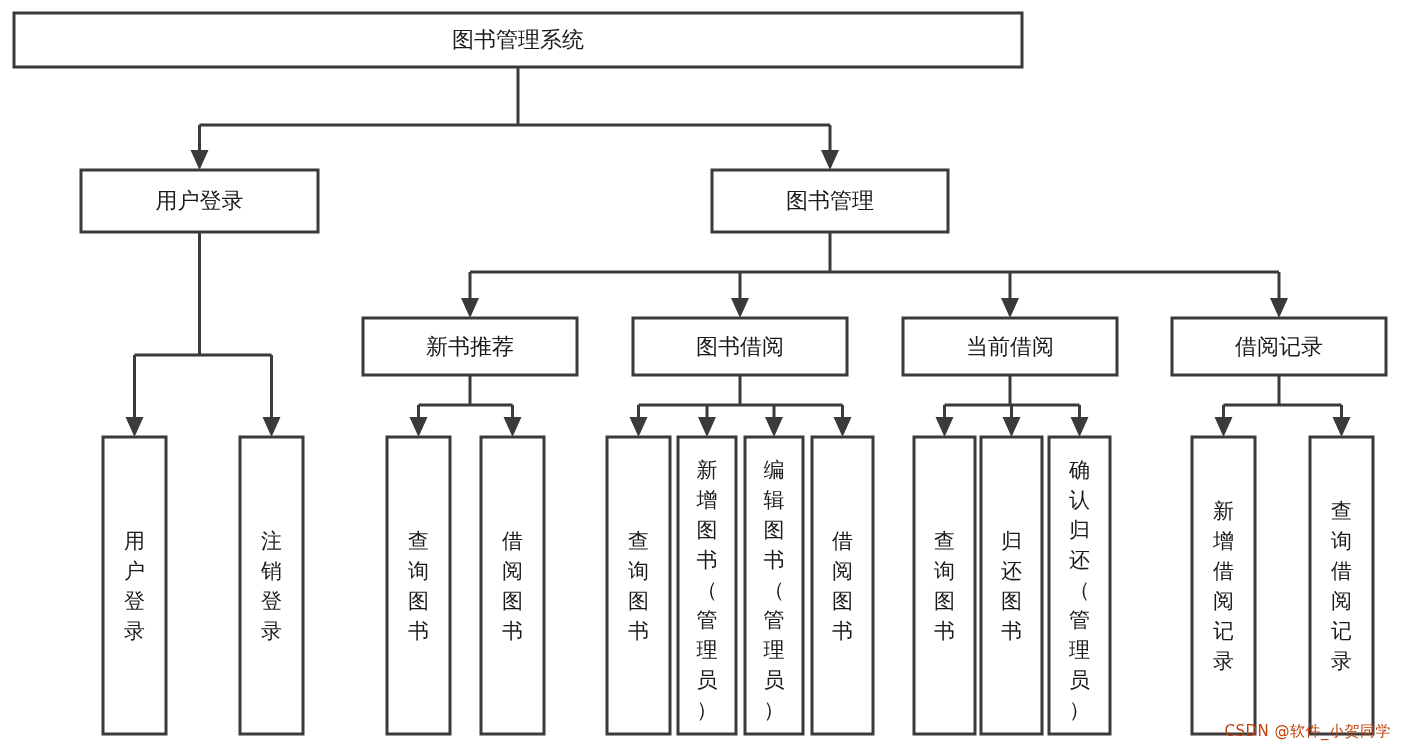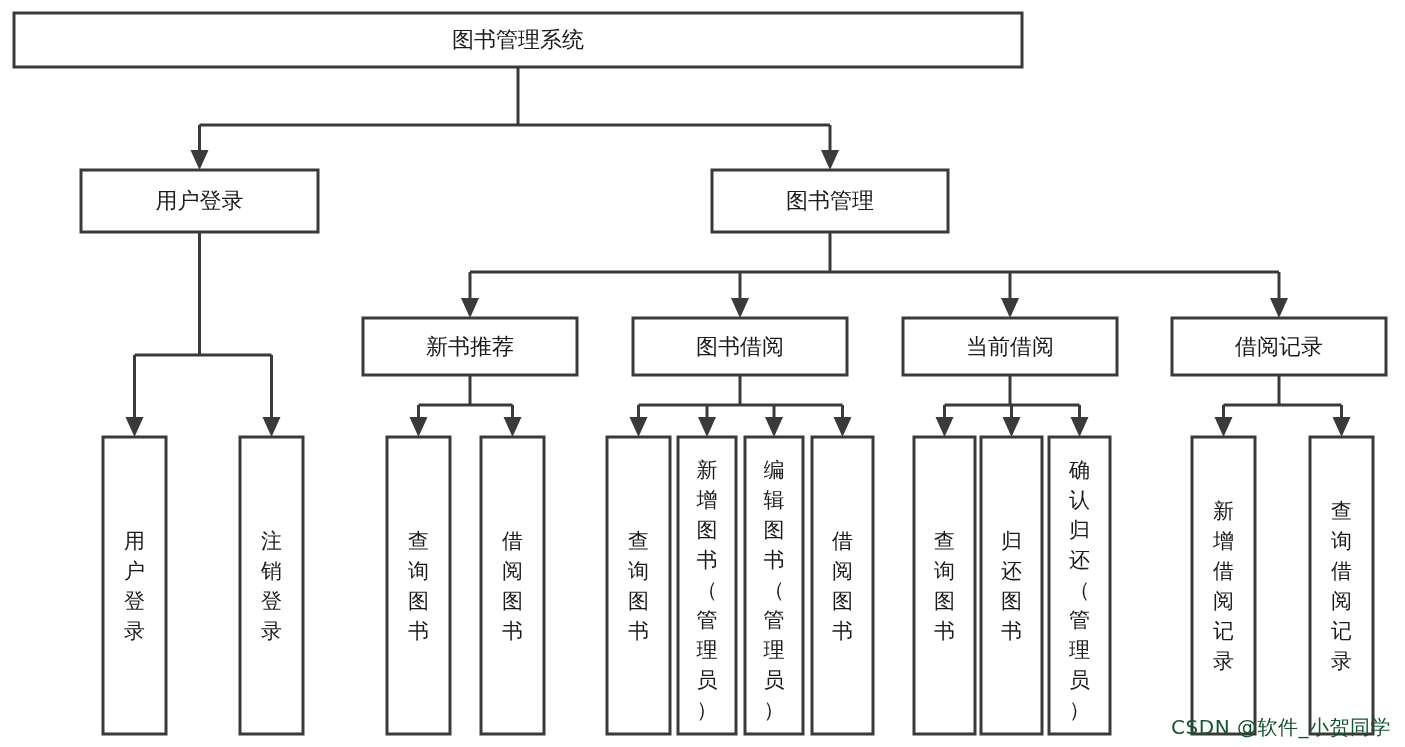--- a/index.html
+++ b/index.html
@@ -54,22 +54,22 @@
     font-family: "DejaVu Sans", "Liberation Sans", sans-serif;
     font-size: 21px;
     fill: #1a1a1a;
     text-anchor: middle;
   }
   .watermark {
     position: absolute;
     right: 14px;
     bottom: 6px;
     font-family: "DejaVu Sans", "Liberation Sans", sans-serif;
-    font-size: 20px;
-    color: #14532d;
+    font-size: 15px;
+    color: #c2410c;
     letter-spacing: 0.5px;
     white-space: nowrap;
     pointer-events: none;
     user-select: none;
   }
 </style>
 </head>
 <body>
 
 <div id="diagram-root">

